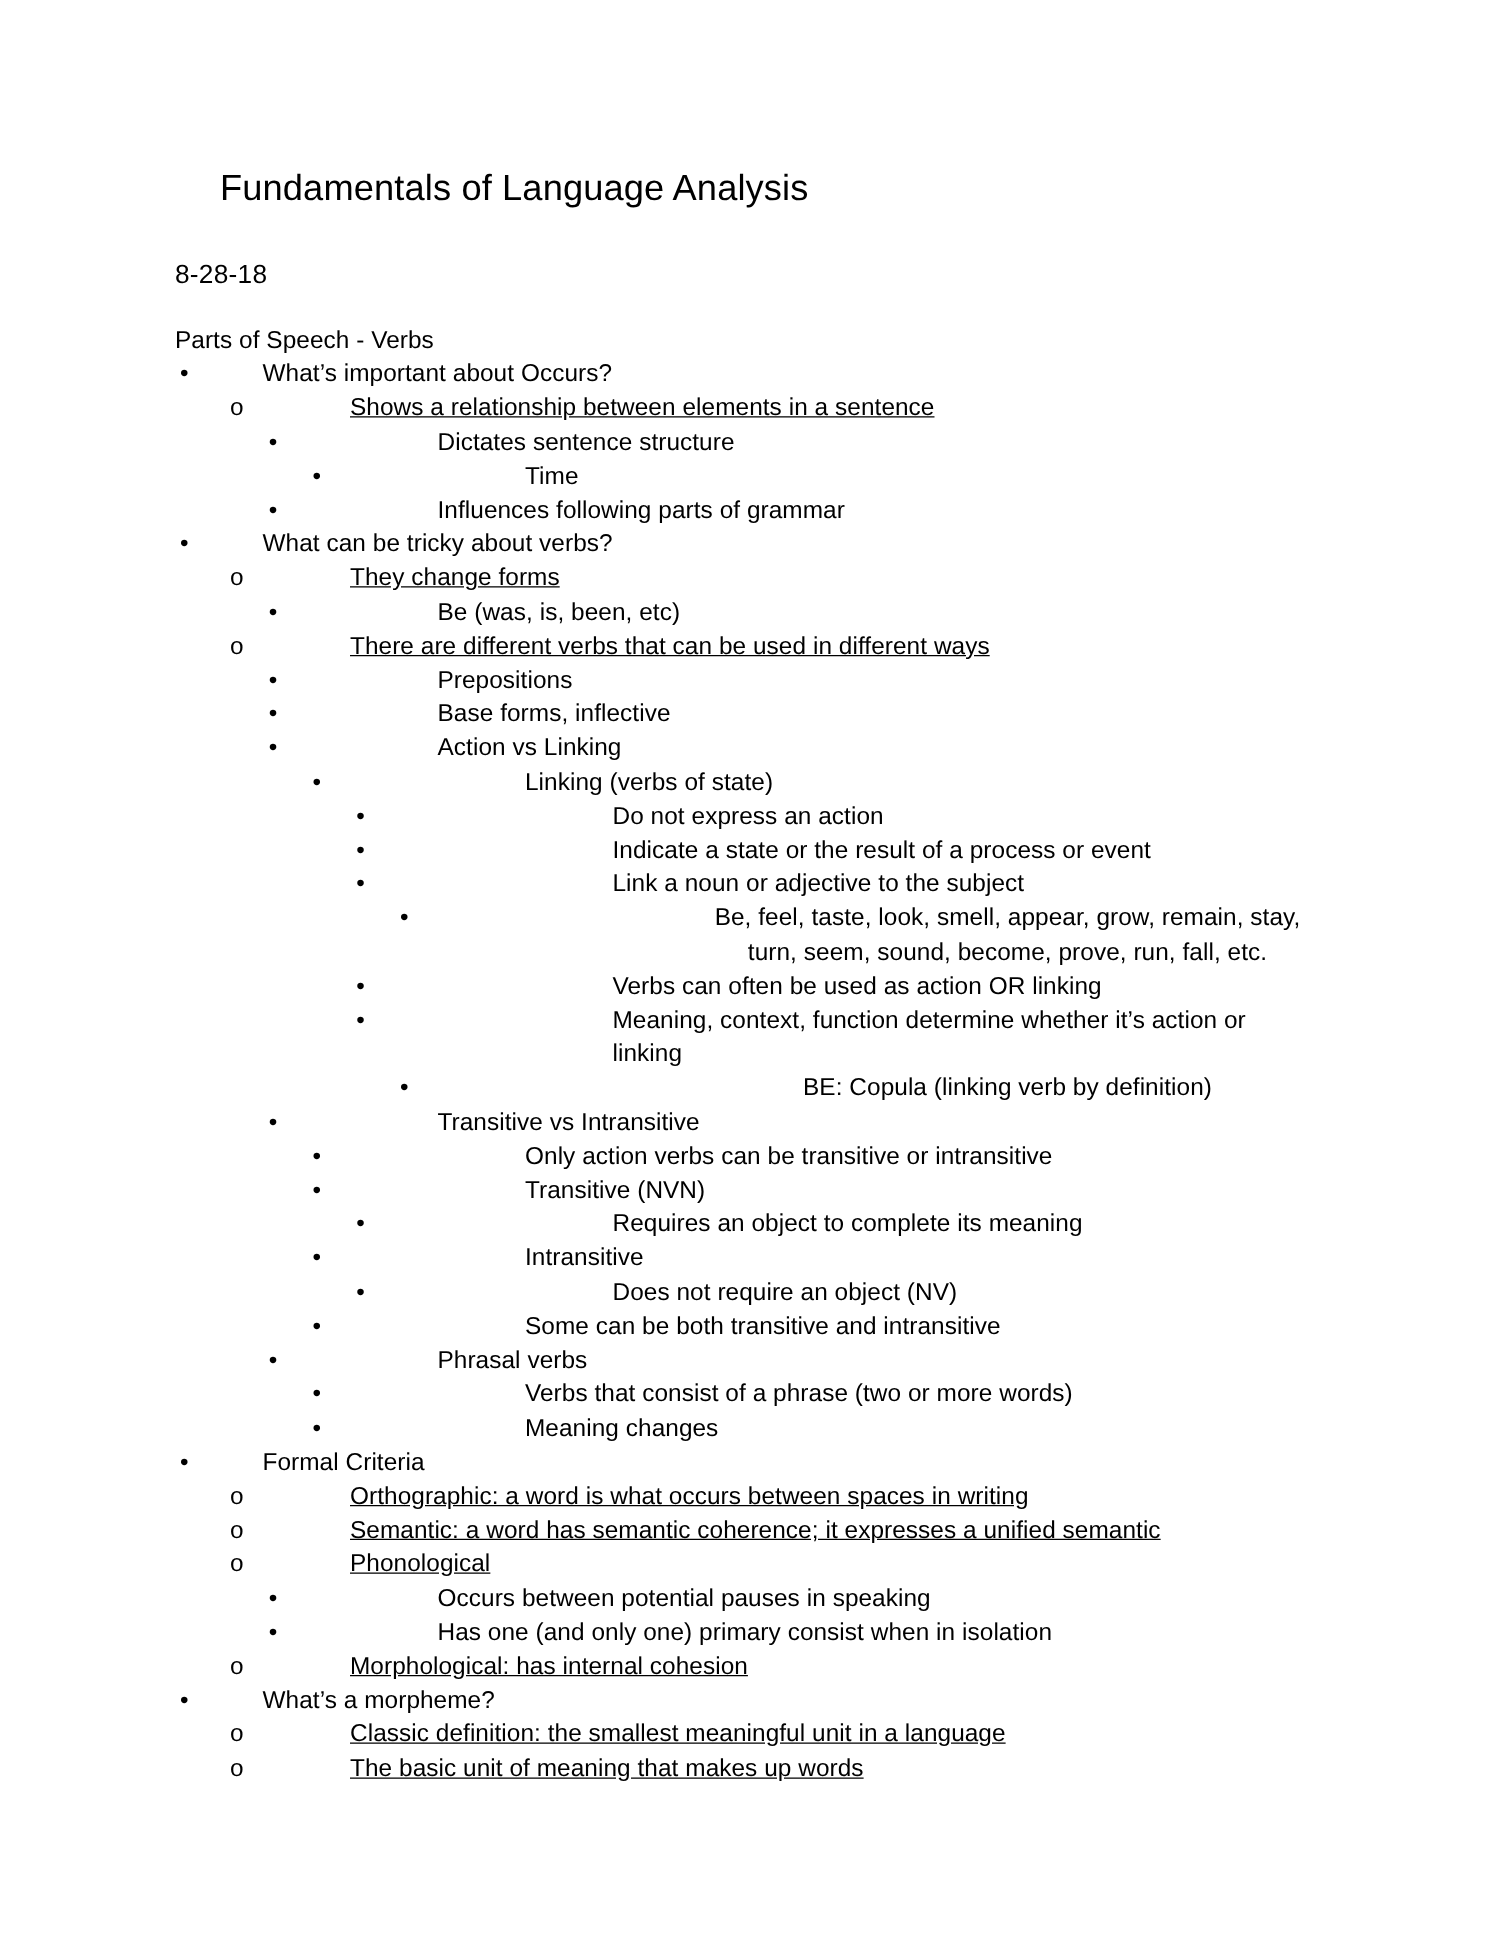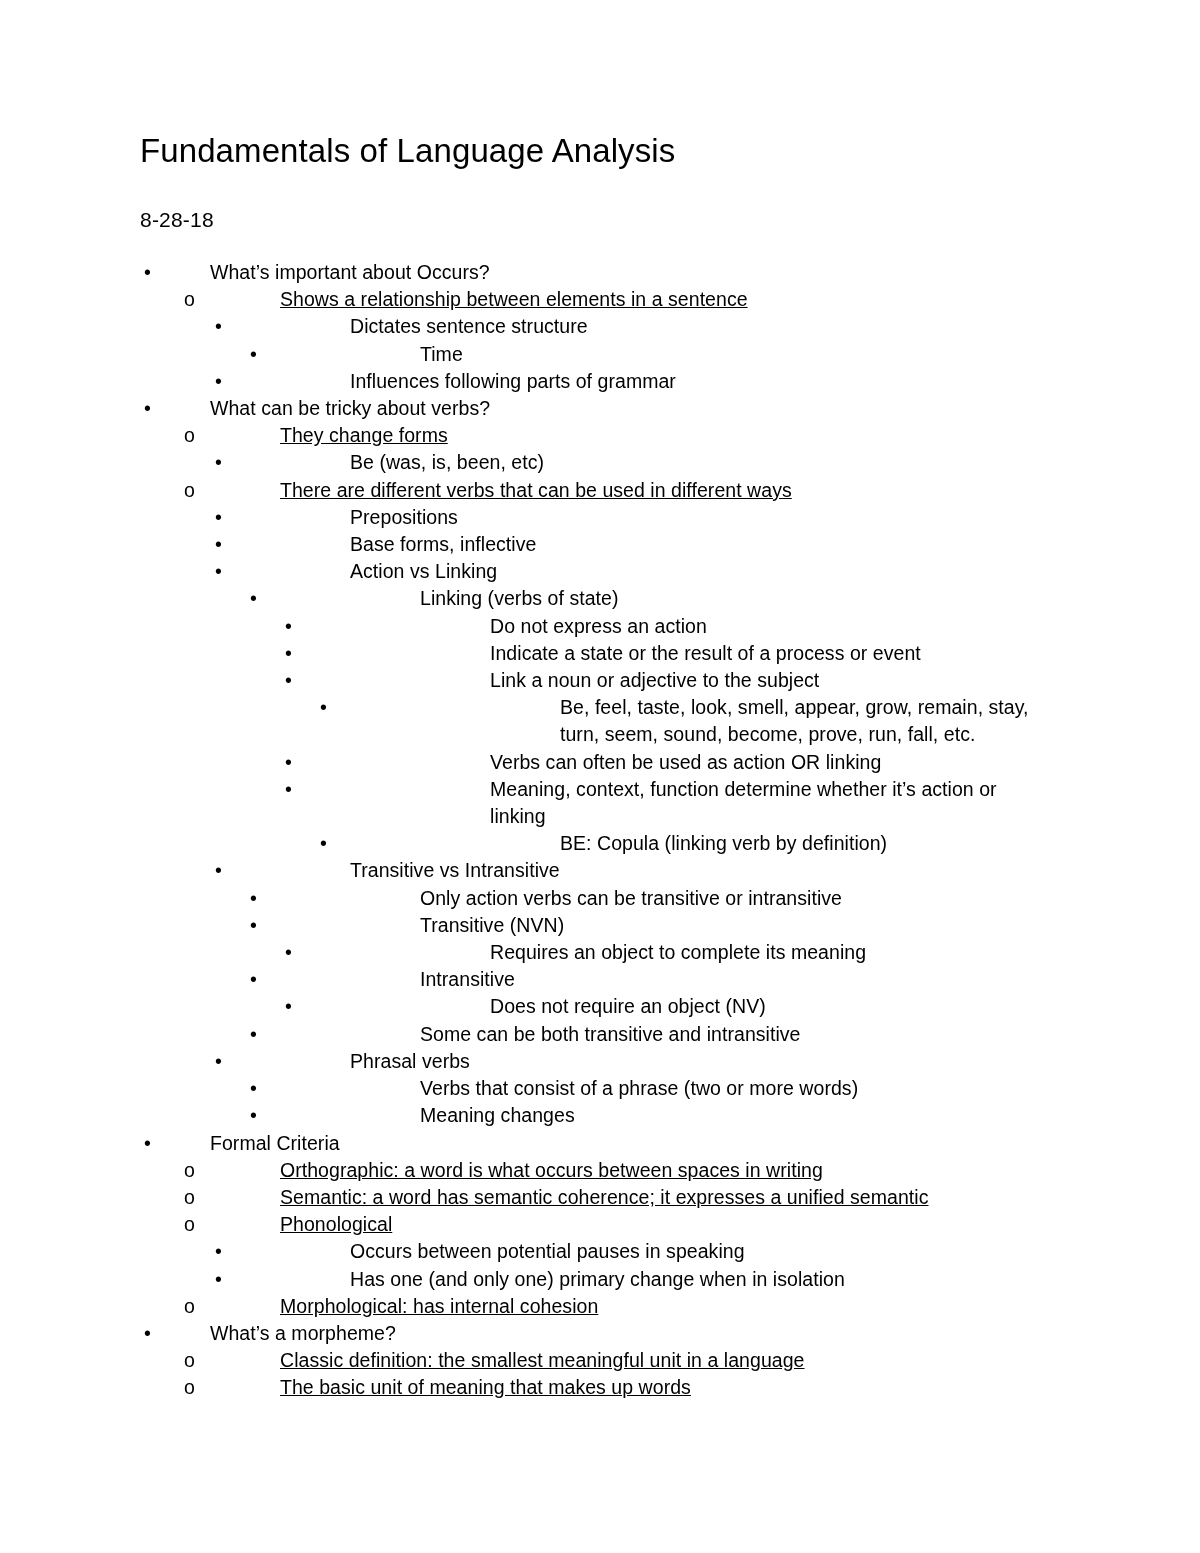--- a/index.html
+++ b/index.html
@@ -19,24 +19,25 @@
     overflow: hidden;
   }
   .content {
     position: absolute;
     left: 140px;
     top: 136px;
     width: 912px;
   }
 
   .doc-title {
-    font-size: 33px;
+    font-size: 29px;
     line-height: 30px;
     letter-spacing: 0.1px;
     white-space: nowrap;
+    margin-left: 36px;
   }
   .doc-date {
     font-size: 21px;
     line-height: 27px;
     letter-spacing: 0.2px;
     margin-top: 40px;
   }
   .spacer {
     height: 26px;
   }
@@ -79,35 +80,36 @@
   .lvl3 > .bul { left: 75px;  }
   .lvl3 > .txt { padding-left: 210px; }
 
   .lvl4 > .bul { left: 110px; }
   .lvl4 > .txt { padding-left: 280px; }
 
   .lvl5 > .bul { left: 145px; }
   .lvl5 > .txt { padding-left: 350px; }
 
   .lvl6 > .bul { left: 180px; }
-  .lvl6 > .txt { padding-left: 420px; }
+  .lvl6 > .txt { padding-left: 420px; text-align: center; }
 </style>
 </head>
 <body>
 
 <div class="page">
   <div class="content">
 
     <div class="doc-title">Fundamentals of Language Analysis</div>
 
     <div class="doc-date">8-28-18</div>
 
     <div class="spacer"></div>
 
     <div id="outline-root">
+        <div class="section-head">Parts of Speech - Verbs</div>
         <div class="row lvl1">
           <span class="bul disc">•</span>
           <span class="txt">What’s important about Occurs?</span>
         </div>
         <div class="row lvl2">
           <span class="bul circle">o</span>
           <span class="txt">Shows a relationship between elements in a sentence</span>
         </div>
         <div class="row lvl3">
           <span class="bul disc">•</span>
@@ -236,21 +238,21 @@
         <div class="row lvl2">
           <span class="bul circle">o</span>
           <span class="txt">Phonological</span>
         </div>
         <div class="row lvl3">
           <span class="bul disc">•</span>
           <span class="txt">Occurs between potential pauses in speaking</span>
         </div>
         <div class="row lvl3">
           <span class="bul disc">•</span>
-          <span class="txt">Has one (and only one) primary change when in isolation</span>
+          <span class="txt">Has one (and only one) primary consist when in isolation</span>
         </div>
         <div class="row lvl2">
           <span class="bul circle">o</span>
           <span class="txt">Morphological: has internal cohesion</span>
         </div>
         <div class="row lvl1">
           <span class="bul disc">•</span>
           <span class="txt">What’s a morpheme?</span>
         </div>
         <div class="row lvl2">

